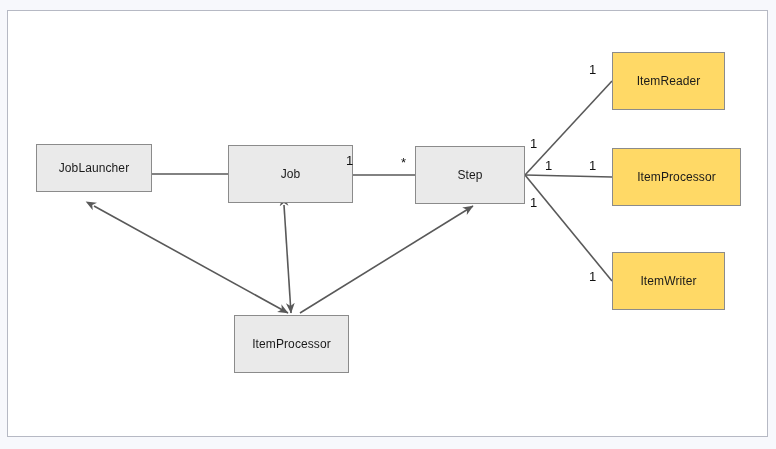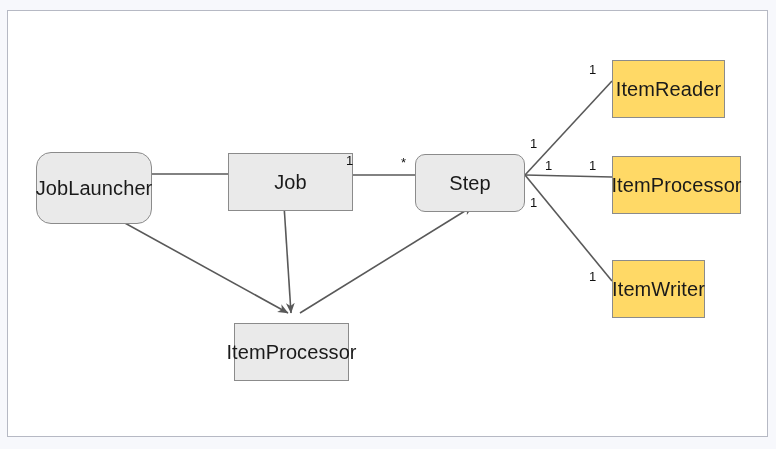--- a/index.html
+++ b/index.html
@@ -30,25 +30,24 @@
     width: 776px;
     height: 449px;
     display: block;
   }
   .node-box {
     position: absolute;
     box-sizing: border-box;
     display: flex;
     align-items: center;
     justify-content: center;
-    font-size: 20px;
+    font-size: 12px;
     color: #1a1a1a;
     letter-spacing: 0.1px;
     user-select: none;
-    margin-top: 8px;
   }
   .node-gray {
     background: #eaeaea;
     border: 1px solid #8b8b8b;
   }
   .node-yellow {
     background: #ffd966;
     border: 1px solid #8b8b8b;
   }
   .edge-label {
@@ -84,45 +83,45 @@
 
   <line x1="525" y1="175" x2="612" y2="281" stroke="#595959" stroke-width="1.6"></line>
 
   <line x1="94" y1="206" x2="288" y2="313" stroke="#595959" stroke-width="1.6" marker-start="url(#arrowstart)" marker-end="url(#arrowend)"></line>
 
   <line x1="284" y1="205" x2="291" y2="313" stroke="#595959" stroke-width="1.6" marker-start="url(#arrowstart)" marker-end="url(#arrowend)"></line>
 
   <line x1="300" y1="313" x2="473" y2="206" stroke="#595959" stroke-width="1.6" marker-end="url(#arrowend)"></line>
 </svg>
 
-<div class="node-box node-gray" style="left:36px; top:144px; width:116px; height:72px;border-radius:15px;">
+<div class="node-box node-gray" style="left:36px; top:144px; width:116px; height:48px;">
   <span>JobLauncher</span>
 </div>
 
 <div class="node-box node-gray" style="left:228px; top:145px; width:125px; height:58px;">
   <span>Job</span>
 </div>
 
-<div class="node-box node-gray" style="left:415px; top:146px; width:110px; height:58px;border-radius:10px;">
+<div class="node-box node-gray" style="left:415px; top:146px; width:110px; height:58px;">
   <span>Step</span>
 </div>
 
 <div class="node-box node-gray" style="left:234px; top:315px; width:115px; height:58px;">
   <span>ItemProcessor</span>
 </div>
 
 <div class="node-box node-yellow" style="left:612px; top:52px; width:113px; height:58px;">
   <span>ItemReader</span>
 </div>
 
 <div class="node-box node-yellow" style="left:612px; top:148px; width:129px; height:58px;">
   <span>ItemProcessor</span>
 </div>
 
-<div class="node-box node-yellow" style="left:612px; top:252px; width:93px; height:58px;">
+<div class="node-box node-yellow" style="left:612px; top:252px; width:113px; height:58px;">
   <span>ItemWriter</span>
 </div>
 
 <span class="edge-label" style="left:346px; top:153px;">1</span>
 <span class="edge-label" style="left:401px; top:155px;">*</span>
 <span class="edge-label" style="left:530px; top:136px;">1</span>
 <span class="edge-label" style="left:545px; top:158px;">1</span>
 <span class="edge-label" style="left:530px; top:195px;">1</span>
 <span class="edge-label" style="left:589px; top:62px;">1</span>
 <span class="edge-label" style="left:589px; top:158px;">1</span>

